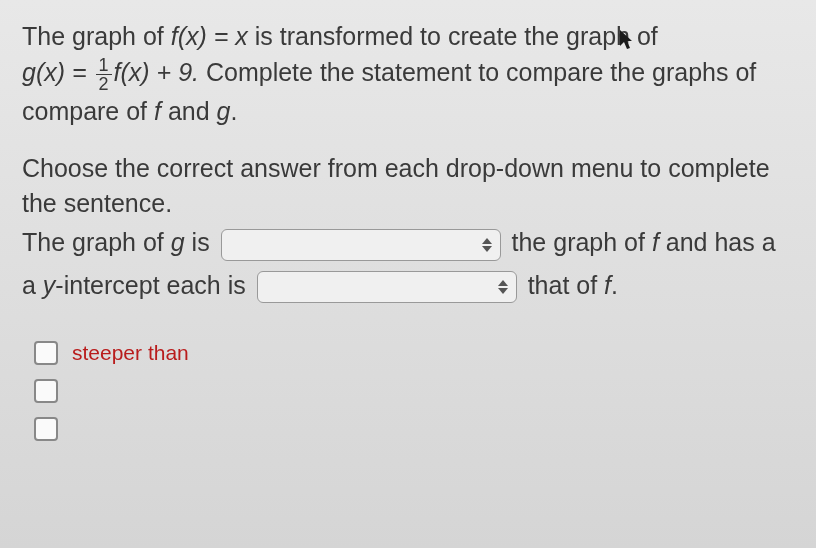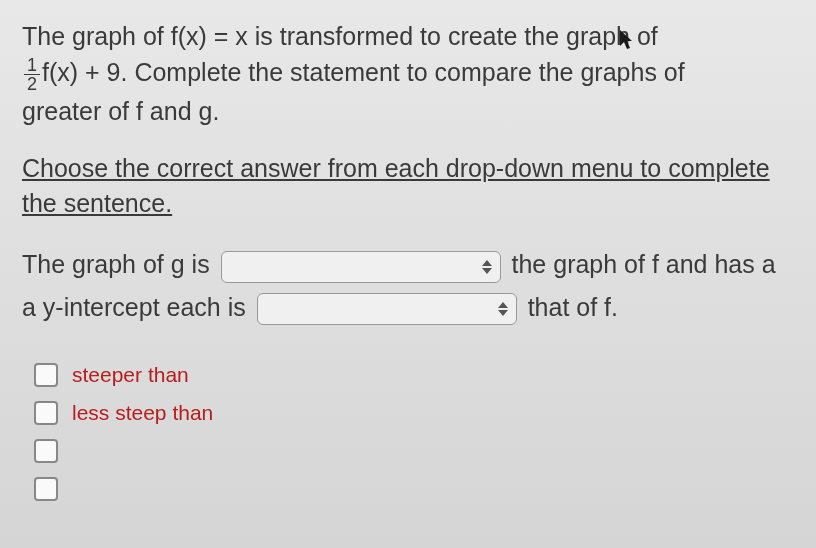--- a/index.html
+++ b/index.html
@@ -10,37 +10,35 @@
       font-family: Arial, Helvetica, sans-serif;
       color: #3a3a3a;
       padding: 18px 22px;
       overflow: hidden;
     }
     .problem-text {
       font-size: 25px;
       line-height: 1.45;
       margin-bottom: 22px;
     }
-    .italic { }
+    .italic { font-style: italic; }
     .frac {
       display: inline-block;
       vertical-align: middle;
       text-align: center;
       font-size: 18px;
       line-height: 1;
       position: relative;
       margin: 0 2px;
     }
     .frac .num { display: block; border-bottom: 1.5px solid #3a3a3a; padding: 0 3px; }
     .frac .den { display: block; padding: 0 3px; }
     .instruction {
       font-size: 25px;
       line-height: 1.4;
-      margin-bottom: 22px;
-      text-decoration: underline;
     }
     .sentence-block {
       font-size: 25px;
       line-height: 1.7;
       margin-bottom: 35px;
     }
     .dropdown {
       display: inline-block;
       min-width: 280px;
       height: 32px;
@@ -84,22 +82,22 @@
       left: 620px;
       top: 30px;
       pointer-events: none;
     }
   </style>
 </head>
 <body>
 
 <div class="problem-text">
   <span>The graph of </span><span class="italic">f(x) = x</span><span> is transformed to create the graph of </span><br>
-  <span class="frac"><span class="num">1</span><span class="den">2</span></span><span class="italic">f(x) + 9.</span><span> Complete the statement to compare the graphs of </span><br>
-  <span>greater of </span><span class="italic">f</span><span> and </span><span class="italic">g</span><span>.</span>
+  <span class="italic">g(x) = </span><span class="frac"><span class="num">1</span><span class="den">2</span></span><span class="italic">f(x) + 9.</span><span> Complete the statement to compare the graphs of </span><br>
+  <span>compare of </span><span class="italic">f</span><span> and </span><span class="italic">g</span><span>.</span>
 </div>
 
 <div class="instruction">Choose the correct answer from each drop-down menu to complete the sentence.</div>
 
 <div class="sentence-block">
   <span>The graph of </span><span class="italic">g</span><span> is </span><span class="dropdown">
     <span class="spinner">
       <svg width="10" height="6" viewBox="0 0 10 6">
           <path d="M0 6 L5 0 L10 6 Z" fill="#555"></path>
         </svg>
@@ -120,24 +118,20 @@
   </span><span> that of </span><span class="italic">f</span><span>.</span>
 </div>
 
 <div class="options">
   <div class="option-row">
     <div class="checkbox"></div>
     <div class="option-label">steeper than</div>
   </div>
   <div class="option-row">
     <div class="checkbox"></div>
-    <div class="option-label">less steep than</div>
-  </div>
-  <div class="option-row">
-    <div class="checkbox"></div>
   </div>
   <div class="option-row">
     <div class="checkbox"></div>
   </div>
 </div>
 
 <div class="cursor">
   <svg width="16" height="20" viewBox="0 0 16 20">
       <path d="M0 0 L0 16 L4 12 L7 19 L10 18 L7 11 L12 11 Z" fill="#1a1a1a"></path>
     </svg>

